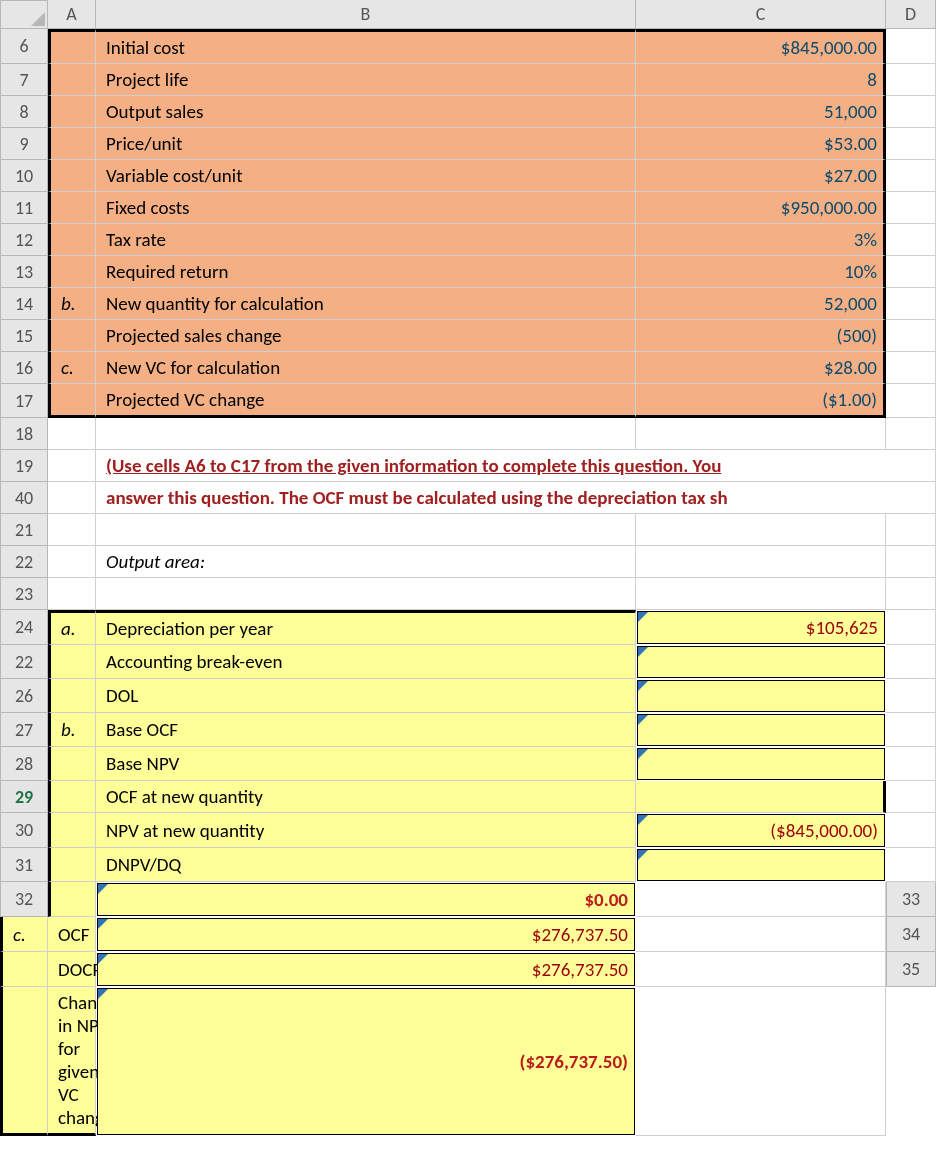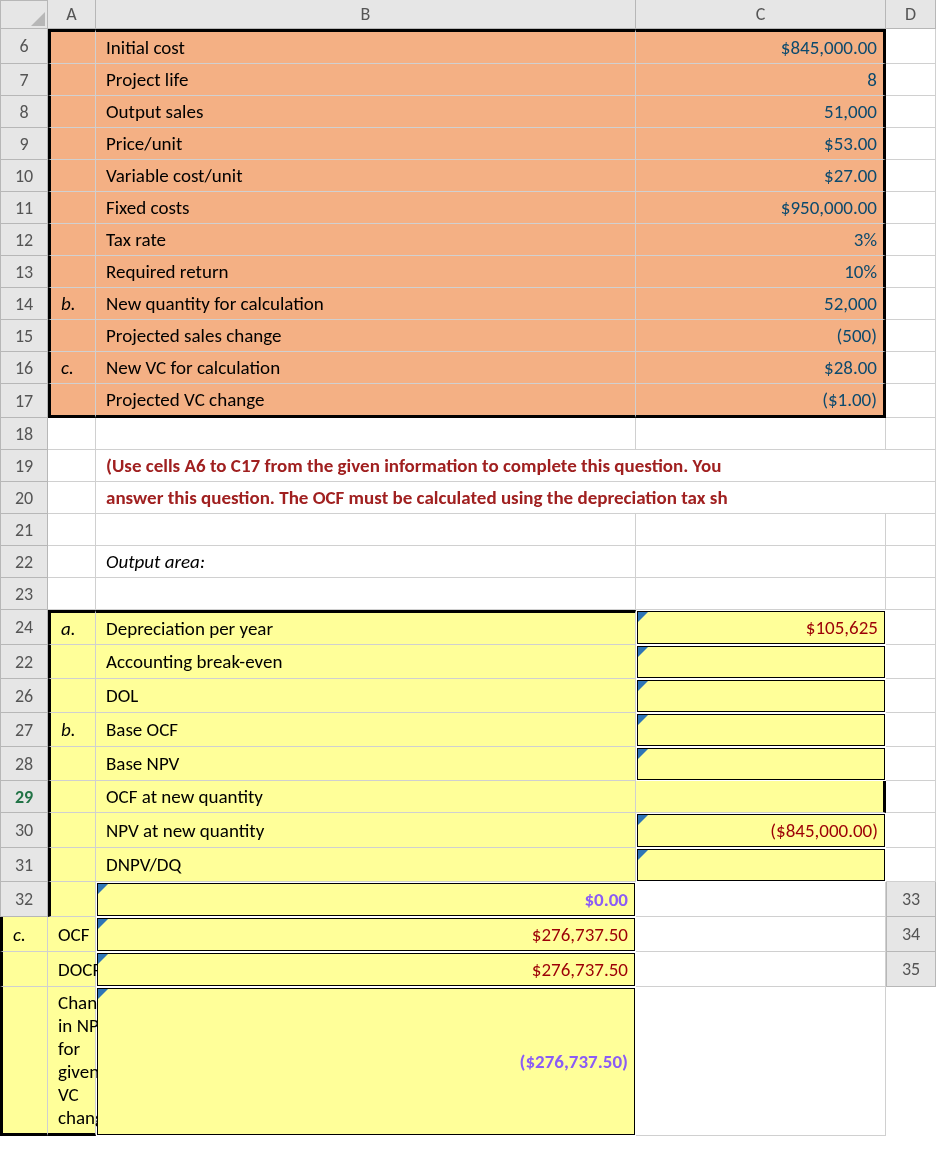--- a/index.html
+++ b/index.html
@@ -45,21 +45,21 @@
     display: flex;
     align-items: center;
     position: relative;
   }
   .orange { background: #f4b084; }
   .yellow { background: #ffff99; }
   .right { justify-content: flex-end; }
   .blue { color: #0c4a6e; }
   .darkred { color: #9c0006; }
   .redbold { color: #a02020; font-weight: 700; }
-  .green { color: #8b5cf6; }
+  .green { color: #b91c1c; }
   .bold { font-weight: 700; }
   .italic { font-style: italic; }
 
   
   .btop { border-top: 3px solid #000 !important; }
   .bbot { border-bottom: 3px solid #000 !important; }
   .bleft { border-left: 3px solid #000 !important; }
   .bright { border-right: 3px solid #000 !important; }
 
   
@@ -174,23 +174,23 @@
   <div class="cell"></div>
 
   <div class="rowhdr">18</div>
   <div class="cell"></div>
   <div class="cell"></div>
   <div class="cell"></div>
   <div class="cell"></div>
 
   <div class="rowhdr">19</div>
   <div class="cell"></div>
-  <div class="cell redbold nowrap" style="grid-column: span 3;">(Use cells A6 to C17 from the given information to complete this question. You</div>
-
-  <div class="rowhdr">20</div>
+  <div class="cell redbold nowrap" style="grid-column: span 3; text-decoration: underline;">(Use cells A6 to C17 from the given information to complete this question. You</div>
+
+  <div class="rowhdr">40</div>
   <div class="cell"></div>
   <div class="cell redbold nowrap" style="grid-column: span 3;">answer this question. The OCF must be calculated using the depreciation tax sh</div>
 
   <div class="rowhdr">21</div>
   <div class="cell"></div>
   <div class="cell"></div>
   <div class="cell"></div>
   <div class="cell"></div>
 
   <div class="rowhdr">22</div>

